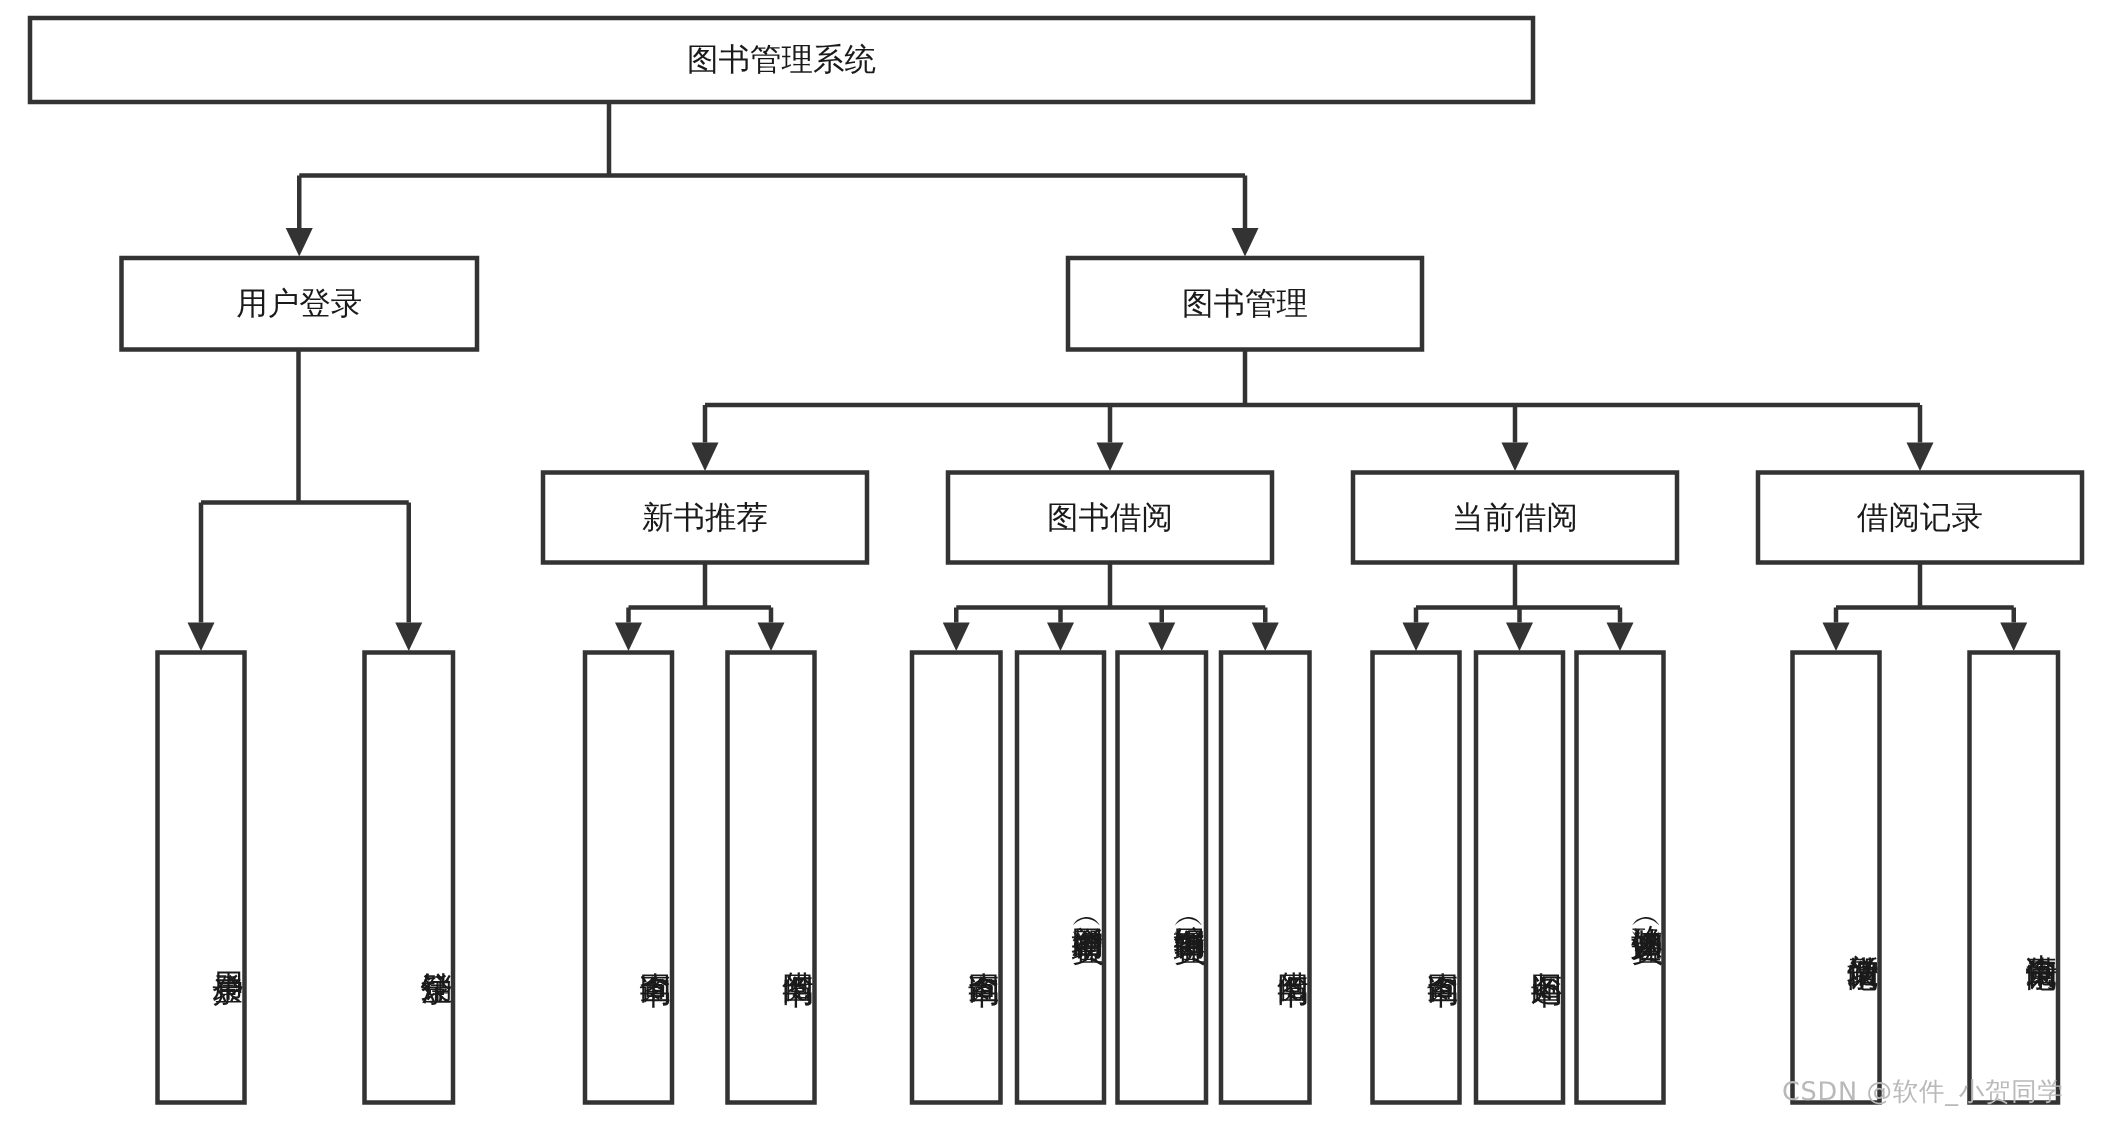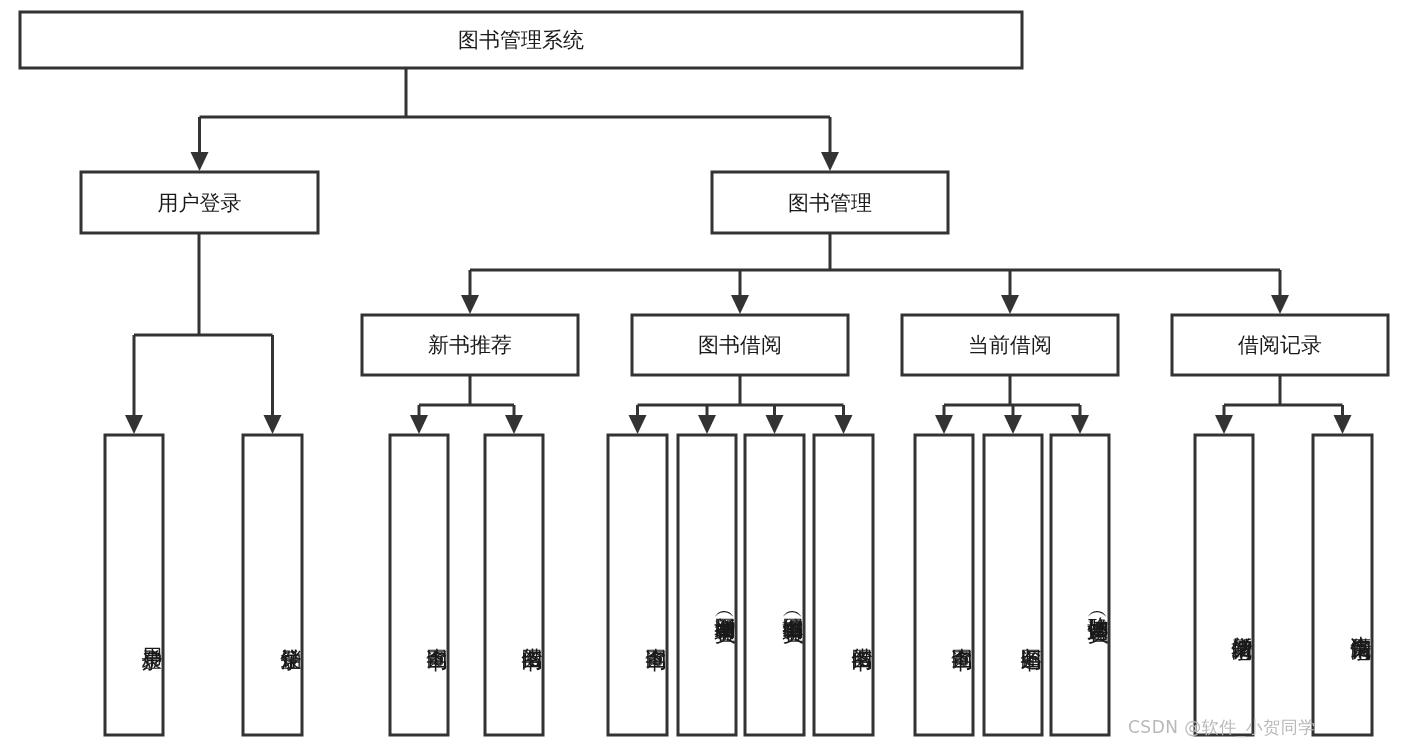--- a/index.html
+++ b/index.html
@@ -188,14 +188,14 @@
       <div class="node-label-v" style="left: 608px; top: 534px; width: 59px; height: 198px;">查询图书</div>
       <div class="node-label-v" style="left: 678px; top: 476.5px; width: 58px; height: 255.5px;">新增图书（管理员）</div>
       <div class="node-label-v" style="left: 745px; top: 476.5px; width: 59px; height: 255.5px;">编辑图书（管理员）</div>
       <div class="node-label-v" style="left: 814px; top: 534px; width: 59px; height: 198px;">借阅图书</div>
       <div class="node-label-v" style="left: 915px; top: 534px; width: 58px; height: 198px;">查询图书</div>
       <div class="node-label-v" style="left: 984px; top: 534px; width: 58px; height: 198px;">归还图书</div>
       <div class="node-label-v" style="left: 1051px; top: 476.5px; width: 58px; height: 255.5px;">确认归还（管理员）</div>
       <div class="node-label-v" style="left: 1195px; top: 511px; width: 58px; height: 221px;">新增借阅记录</div>
       <div class="node-label-v" style="left: 1313px; top: 511px; width: 59px; height: 221px;">查询借阅记录</div>
     </div>
-  <div class="watermark" style="left: 1128px; top: 716px; color: rgb(185, 185, 185);">CSDN @软件_小贺同学</div>
+  <div class="watermark" style="left: 1188px; top: 716px; color: rgb(185, 185, 185);">CSDN @软件_小贺同学</div>
 </div>
 
 </body></html>

